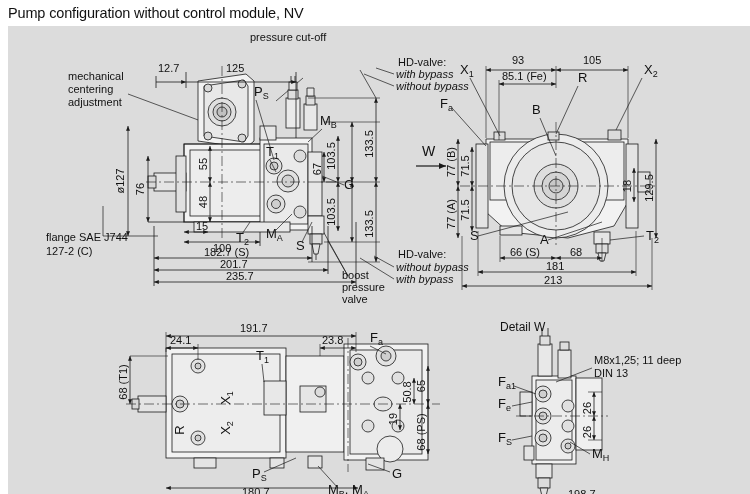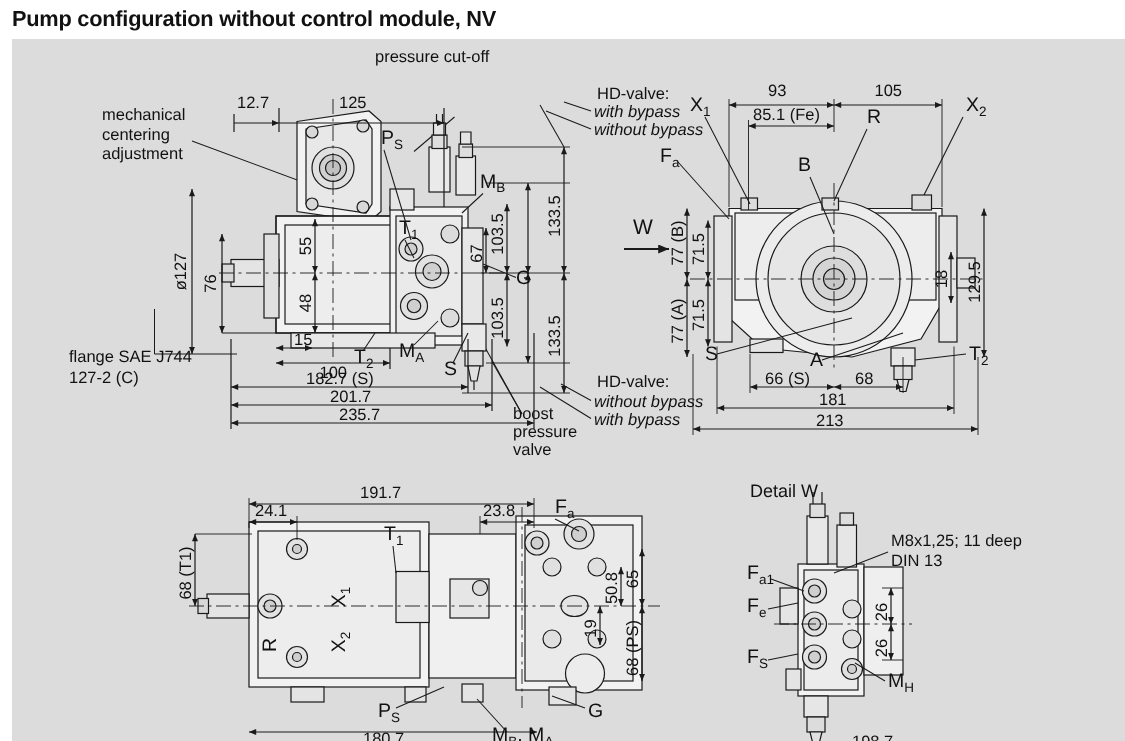--- a/index.html
+++ b/index.html
@@ -6,21 +6,21 @@
   body{
     width:750px;height:494px;
     background:#ffffff;
     font-family:"Liberation Sans", sans-serif;
     overflow:hidden;
     position:relative;
   }
   #page{position:absolute;left:0;top:0;width:750px;height:494px;}
   #title{
     position:absolute;left:8px;top:5px;
-    font-size:14.5px;font-weight:bold;color:#111;
+    font-size:14.5px;font-weight:normal;color:#111;
     letter-spacing:-0.15px;
     white-space:nowrap;
   }
   #canvaswrap{
     position:absolute;left:8px;top:26px;
     width:742px;height:468px;
     background:#dcdcdc;
   }
   svg{display:block;}
   .lbl{font-family:"Liberation Sans",sans-serif;fill:#111;}

